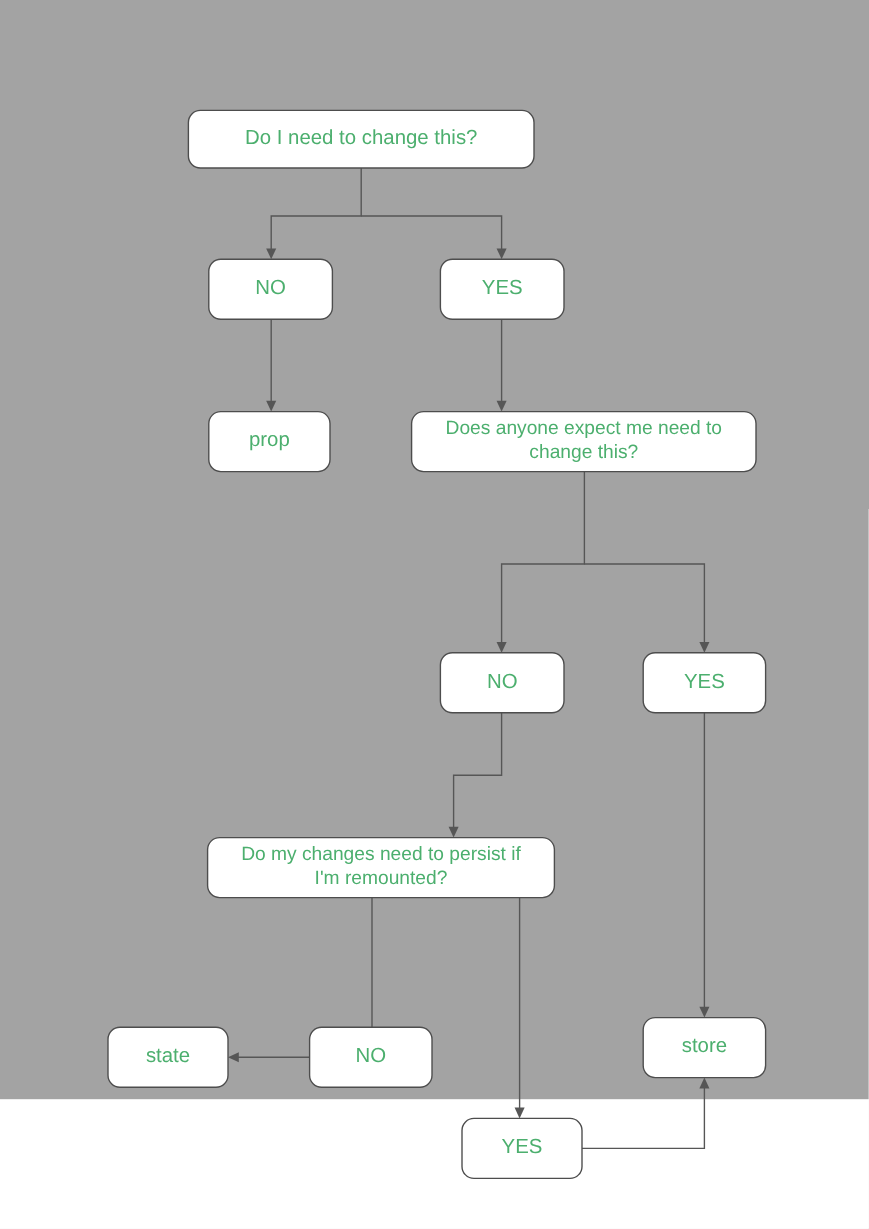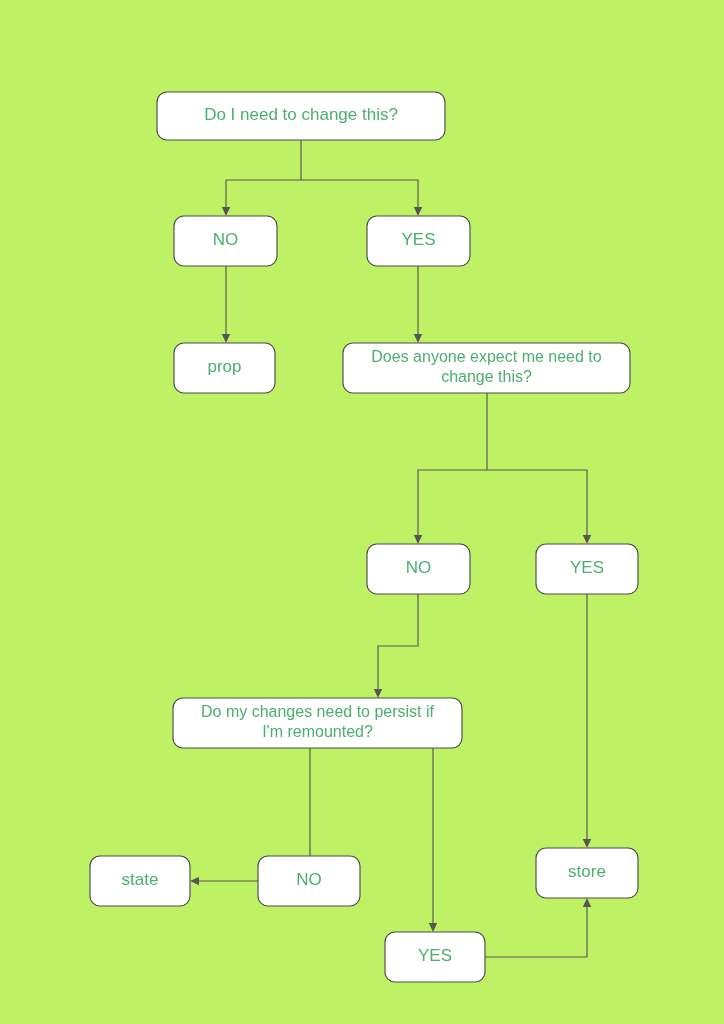--- a/index.html
+++ b/index.html
@@ -10,22 +10,22 @@
   }
   body {
     width: 724px;
     height: 1024px;
     font-family: "Liberation Sans", sans-serif;
     overflow: hidden;
   }
   #chart-root {
     position: relative;
     width: 724px;
-    height: 1024px;
-    background: #bef264;
+    height: 916px;
+    background: #a3a3a3;
   }
   svg#flow {
     display: block;
     width: 724px;
     height: 1024px;
   }
   .node-rect {
     fill: #ffffff;
     stroke: #4d4d4d;
     stroke-width: 1.15;

